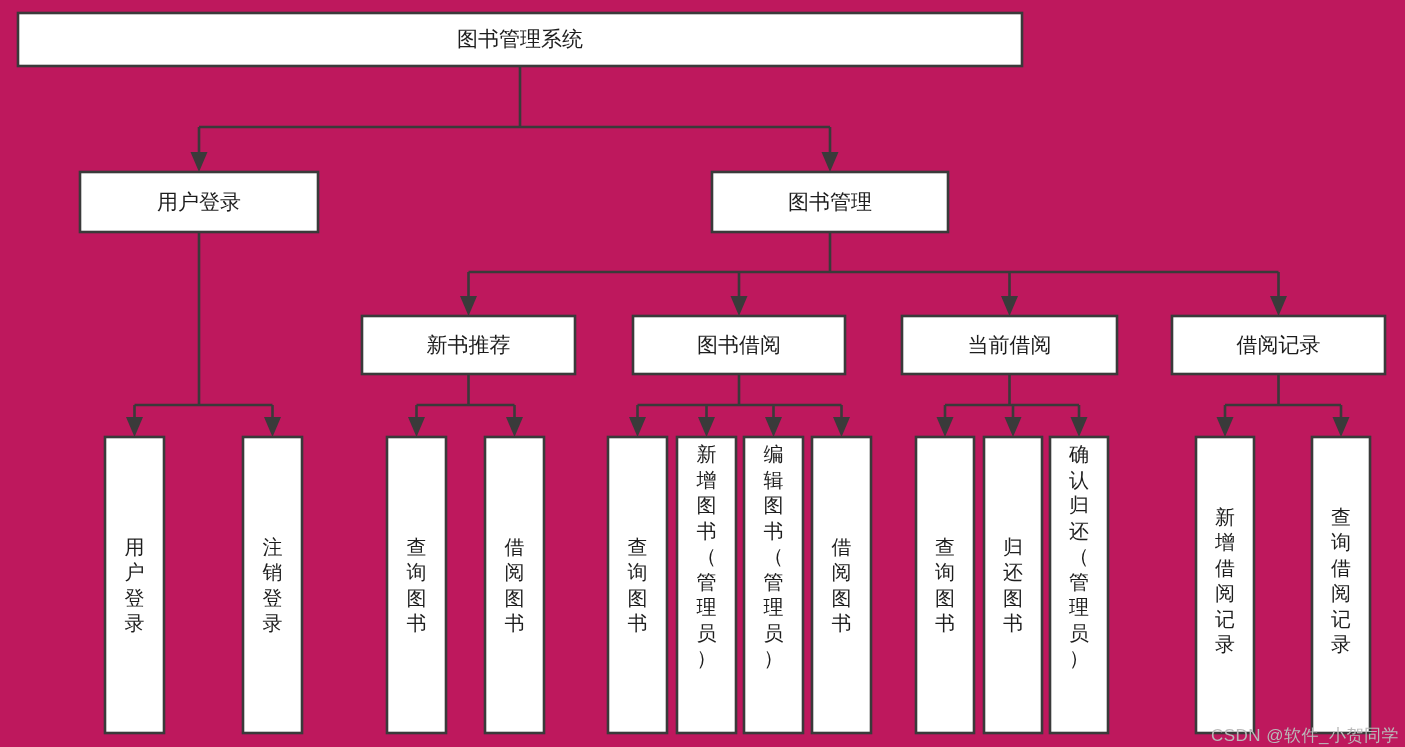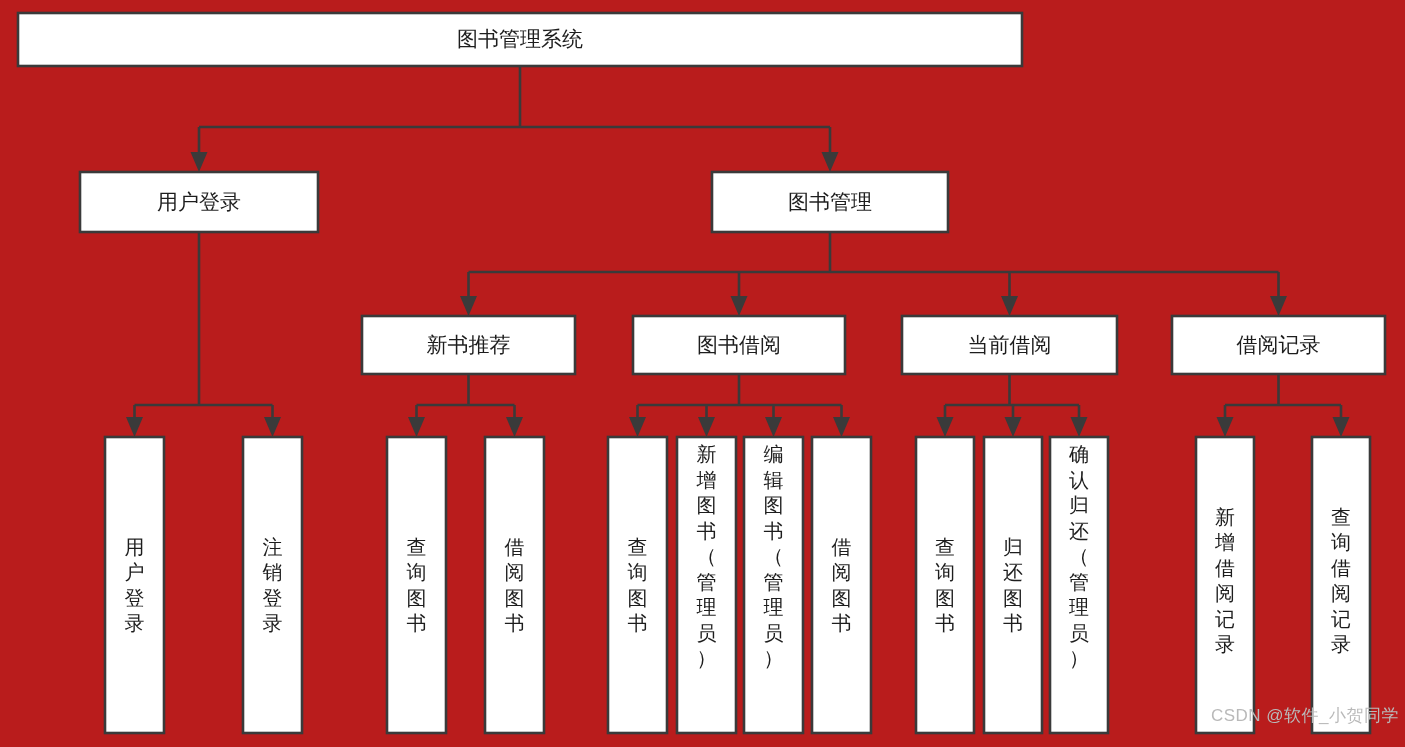--- a/index.html
+++ b/index.html
@@ -1,25 +1,25 @@
 <!DOCTYPE html>
 <html><head>
 <meta charset="utf-8">
 <style>
   html,body{margin:0;padding:0;background:#ffffff;}
   body{font-family:"Liberation Sans","DejaVu Sans",sans-serif;}
-  #stage{position:relative;width:1405px;height:747px;background:#b91c1c;overflow:hidden;}
+  #stage{position:relative;width:1405px;height:747px;background:#be185d;overflow:hidden;}
   svg#chart{position:absolute;left:0;top:0;width:1405px;height:747px;display:block;}
   .node-box{fill:#ffffff;stroke:#3a3a3a;stroke-width:2.6;}
   .node-label{fill:#1d1d1d;font-family:"Liberation Sans","DejaVu Sans",sans-serif;}
   .h-label{font-size:21px;text-anchor:middle;dominant-baseline:middle;}
   .v-label{font-size:20px;text-anchor:middle;}
   .link{stroke:#3a3a3a;stroke-width:2.6;fill:none;stroke-linecap:butt;}
   .arrowhead{fill:#3a3a3a;stroke:none;}
-  .watermark{position:absolute;right:6px;bottom:20px;font-size:17px;color:#b9b9b9;
+  .watermark{position:absolute;right:6px;bottom:0;font-size:17px;color:#b9b9b9;
              font-family:"Liberation Sans","DejaVu Sans",sans-serif;white-space:nowrap;
              letter-spacing:.5px;}
 </style>
 </head>
 <body>
 
 <div id="stage">
   <svg id="chart" viewBox="0 0 1405 747">
     <g id="links-layer">
         <line x1="520" y1="66" x2="520" y2="127" class="link"></line>

